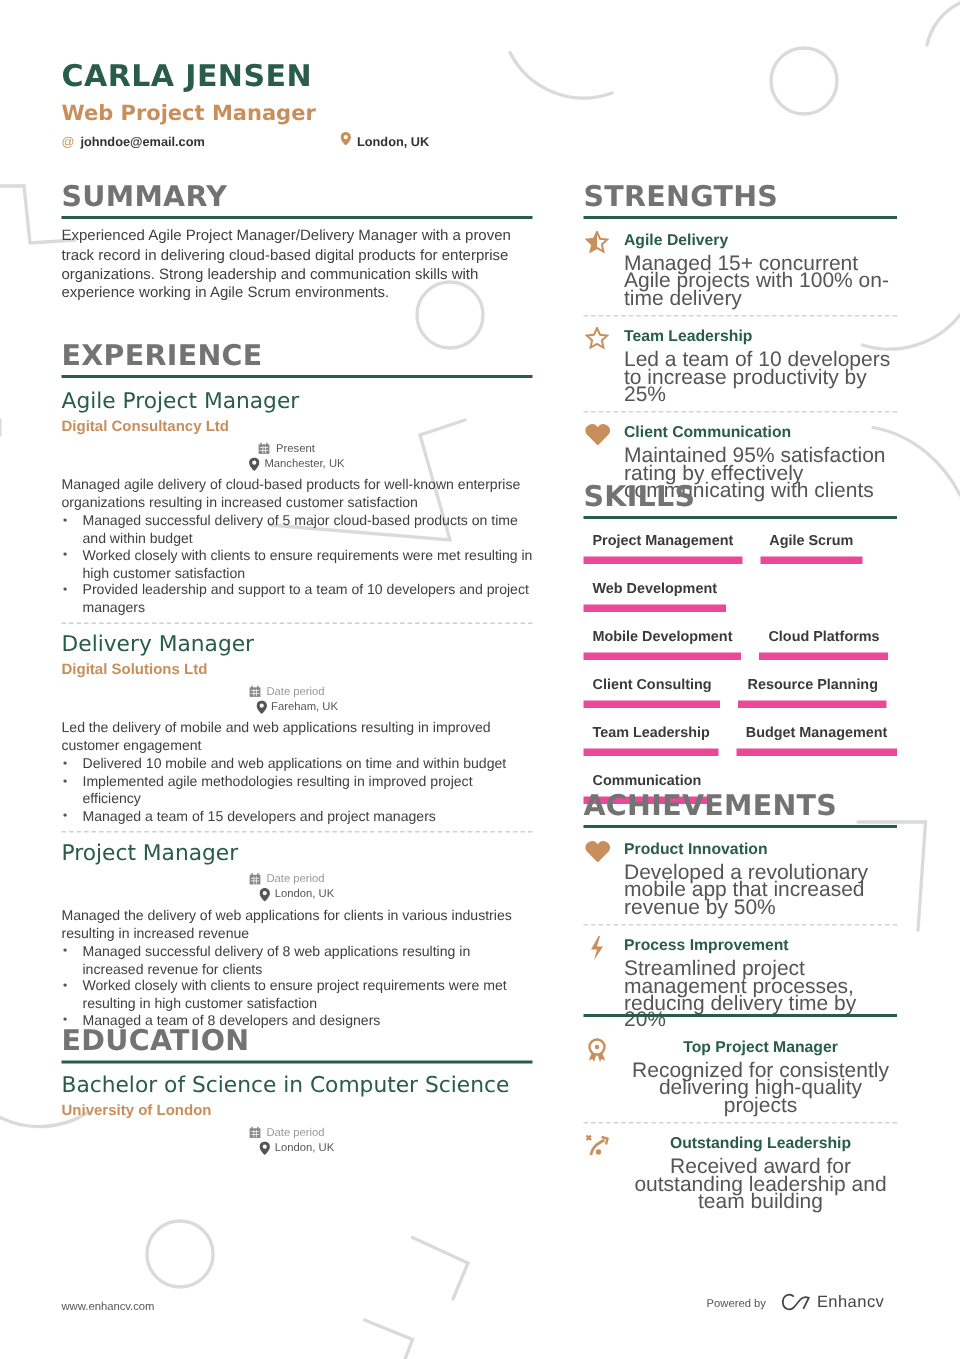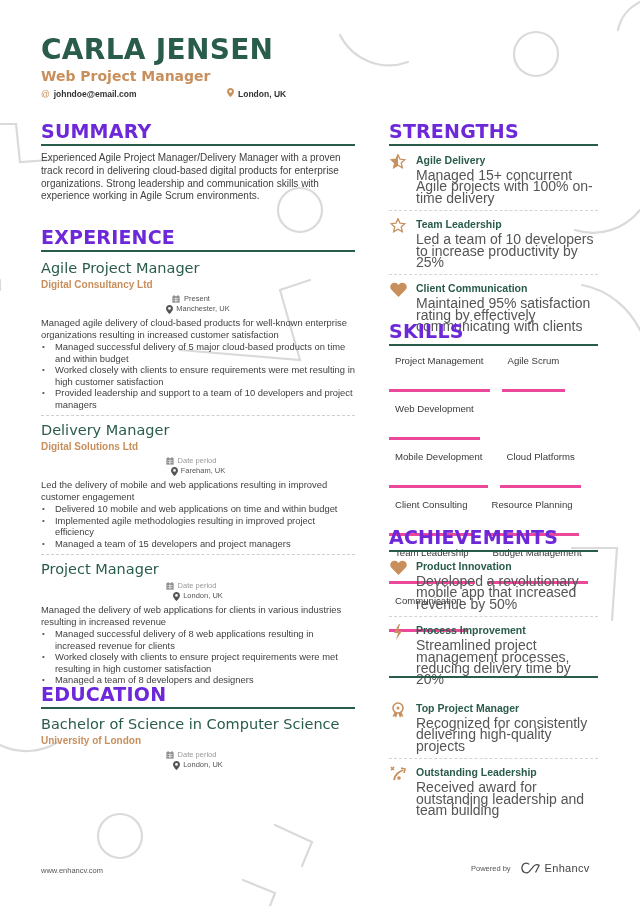--- a/index.html
+++ b/index.html
@@ -1,26 +1,26 @@
 <!DOCTYPE html>
 <html><head>
 <meta charset="utf-8">
 <style>
   * { box-sizing: border-box; margin: 0; padding: 0; }
   html, body { width: 640px; height: 906px; background: #ffffff; overflow: hidden; }
   body { position: relative; font-family: "Liberation Sans", sans-serif; color: #3a3a3a; }
   .deco { position: absolute; left: 0; top: 0; width: 640px; height: 906px; pointer-events: none; z-index: 0; }
   .page { position: absolute; left: 0; top: 0; width: 640px; height: 906px; z-index: 1; }
 
-  .name { position: absolute; left: 41px; top: 33px; font-family: "DejaVu Sans", sans-serif; font-weight: bold; font-size: 28px; letter-spacing: 0.3px; color: #2a5c4c; line-height: 34px; }
+  .name { position: absolute; left: 41px; top: 33px; font-family: "DejaVu Sans", sans-serif; font-weight: bold; font-size: 20px; letter-spacing: 0.3px; color: #2a5c4c; line-height: 34px; }
   .role { position: absolute; left: 41px; top: 67px; font-family: "DejaVu Sans", sans-serif; font-weight: bold; font-size: 14px; color: #c88f5c; line-height: 18px; }
   .contact { position: absolute; top: 88px; font-size: 8.5px; font-weight: bold; color: #333; line-height: 12px; display: flex; align-items: center; gap: 4px; }
   .contact .ic { color: #c88f5c; font-size: 8.5px; font-weight: normal; }
 
-  .sec-title { font-family: "DejaVu Sans", sans-serif; font-weight: bold; font-size: 19px; color: #6d28d9; line-height: 22px; letter-spacing: 0.2px; }
+  .sec-title { font-family: "DejaVu Sans", sans-serif; font-weight: bold; font-size: 19px; color: #737373; line-height: 22px; letter-spacing: 0.2px; }
   .sec-rule { height: 2px; background: #2a5c4c; margin-top: 2px; }
 
   .left { position: absolute; left: 41px; width: 314px; }
   .right { position: absolute; left: 389px; width: 209px; }
 
   .body-text { font-size: 10px; line-height: 12.8px; color: #3f3f3f; }
 
   .job-title { font-family: "DejaVu Sans", sans-serif; font-size: 14.5px; color: #2a5c4c; line-height: 18px; font-weight: normal; }
   .company { font-size: 10px; font-weight: bold; color: #c88f5c; line-height: 13px; margin-top: 1px; }
   .meta { display: flex; align-items: center; font-size: 7.5px; line-height: 10px; color: #555; margin-top: 3px; margin-bottom: 3px; flex-direction: column; }
@@ -34,21 +34,21 @@
   .dots { border-top: 1px dashed #cfcfcf; margin-top: 5px; margin-bottom: 5px; }
 
   .item { display: flex; gap: 9px; }
   .item-ic { width: 18px; flex: none; display: flex; justify-content: center; padding-top: 1px; }
   .item-body { flex: 1; }
   .item-title { font-size: 10.5px; font-weight: bold; color: #2a5c4c; line-height: 14px; }
   .item-desc { font-size: 14px; line-height: 11.4px; color: #555; margin-top: 3px; }
   .item-sep { border-top: 1px dashed #d4d4d4; margin: 6px 0 6px 0; }
 
   .skills { display: flex; flex-wrap: wrap; column-gap: 12px; row-gap: 8px; margin-top: 6px; }
-  .skill { font-size: 9.6px; font-weight: normal; color: #3a3a3a; padding: 3px 6px 23px 6px; border-bottom: 3px solid #ec4899; line-height: 11px; }
+  .skill { font-size: 9.6px; font-weight: bold; color: #3a3a3a; padding: 3px 6px 5px 6px; border-bottom: 5px solid #ec4899; line-height: 11px; }
 
   .footer-left { position: absolute; left: 41px; top: 866px; font-size: 7.5px; color: #555; }
   .footer-right { position: absolute; left: 471px; top: 862px; display: flex; align-items: center; gap: 10px; font-size: 7.5px; color: #555; }
   .brand { display: flex; align-items: center; gap: 4px; font-size: 11px; color: #444; letter-spacing: 0.3px; }
 </style>
 </head>
 <body>
 
 <svg class="deco" viewBox="0 0 640 906" fill="none" stroke="#dadada" stroke-width="2.2" stroke-linecap="round">
   <path d="M340 35 A 55 55 0 0 0 408 62"></path>
@@ -302,21 +302,21 @@
         <div class="item-body">
           <div class="item-title">Process Improvement</div>
           <div class="item-desc">Streamlined project management processes, reducing delivery time by 20%</div>
         </div>
       </div>
     </div>
   </div>
 
   <div class="right" style="top:674px;">
     <div class="sec-rule"></div>
-    <div style="margin-top:23px;">
+    <div style="margin-top:13px;text-align:center;">
       <div class="item">
         <div class="item-ic">
           <svg width="14" height="16" viewBox="0 0 14 16">
               <circle cx="7" cy="6" r="5" fill="none" stroke="#c88f5c" stroke-width="1.6"></circle>
               <circle cx="7" cy="6" r="1.5" fill="#c88f5c"></circle>
               <path d="M3.5 10l-2 5 2.5-1 1 2 1.5-4.5M10.5 10l2 5-2.5-1-1 2-1.5-4.5" fill="#c88f5c"></path>
             </svg>
         </div>
         <div class="item-body">
           <div class="item-title">Top Project Manager</div>

